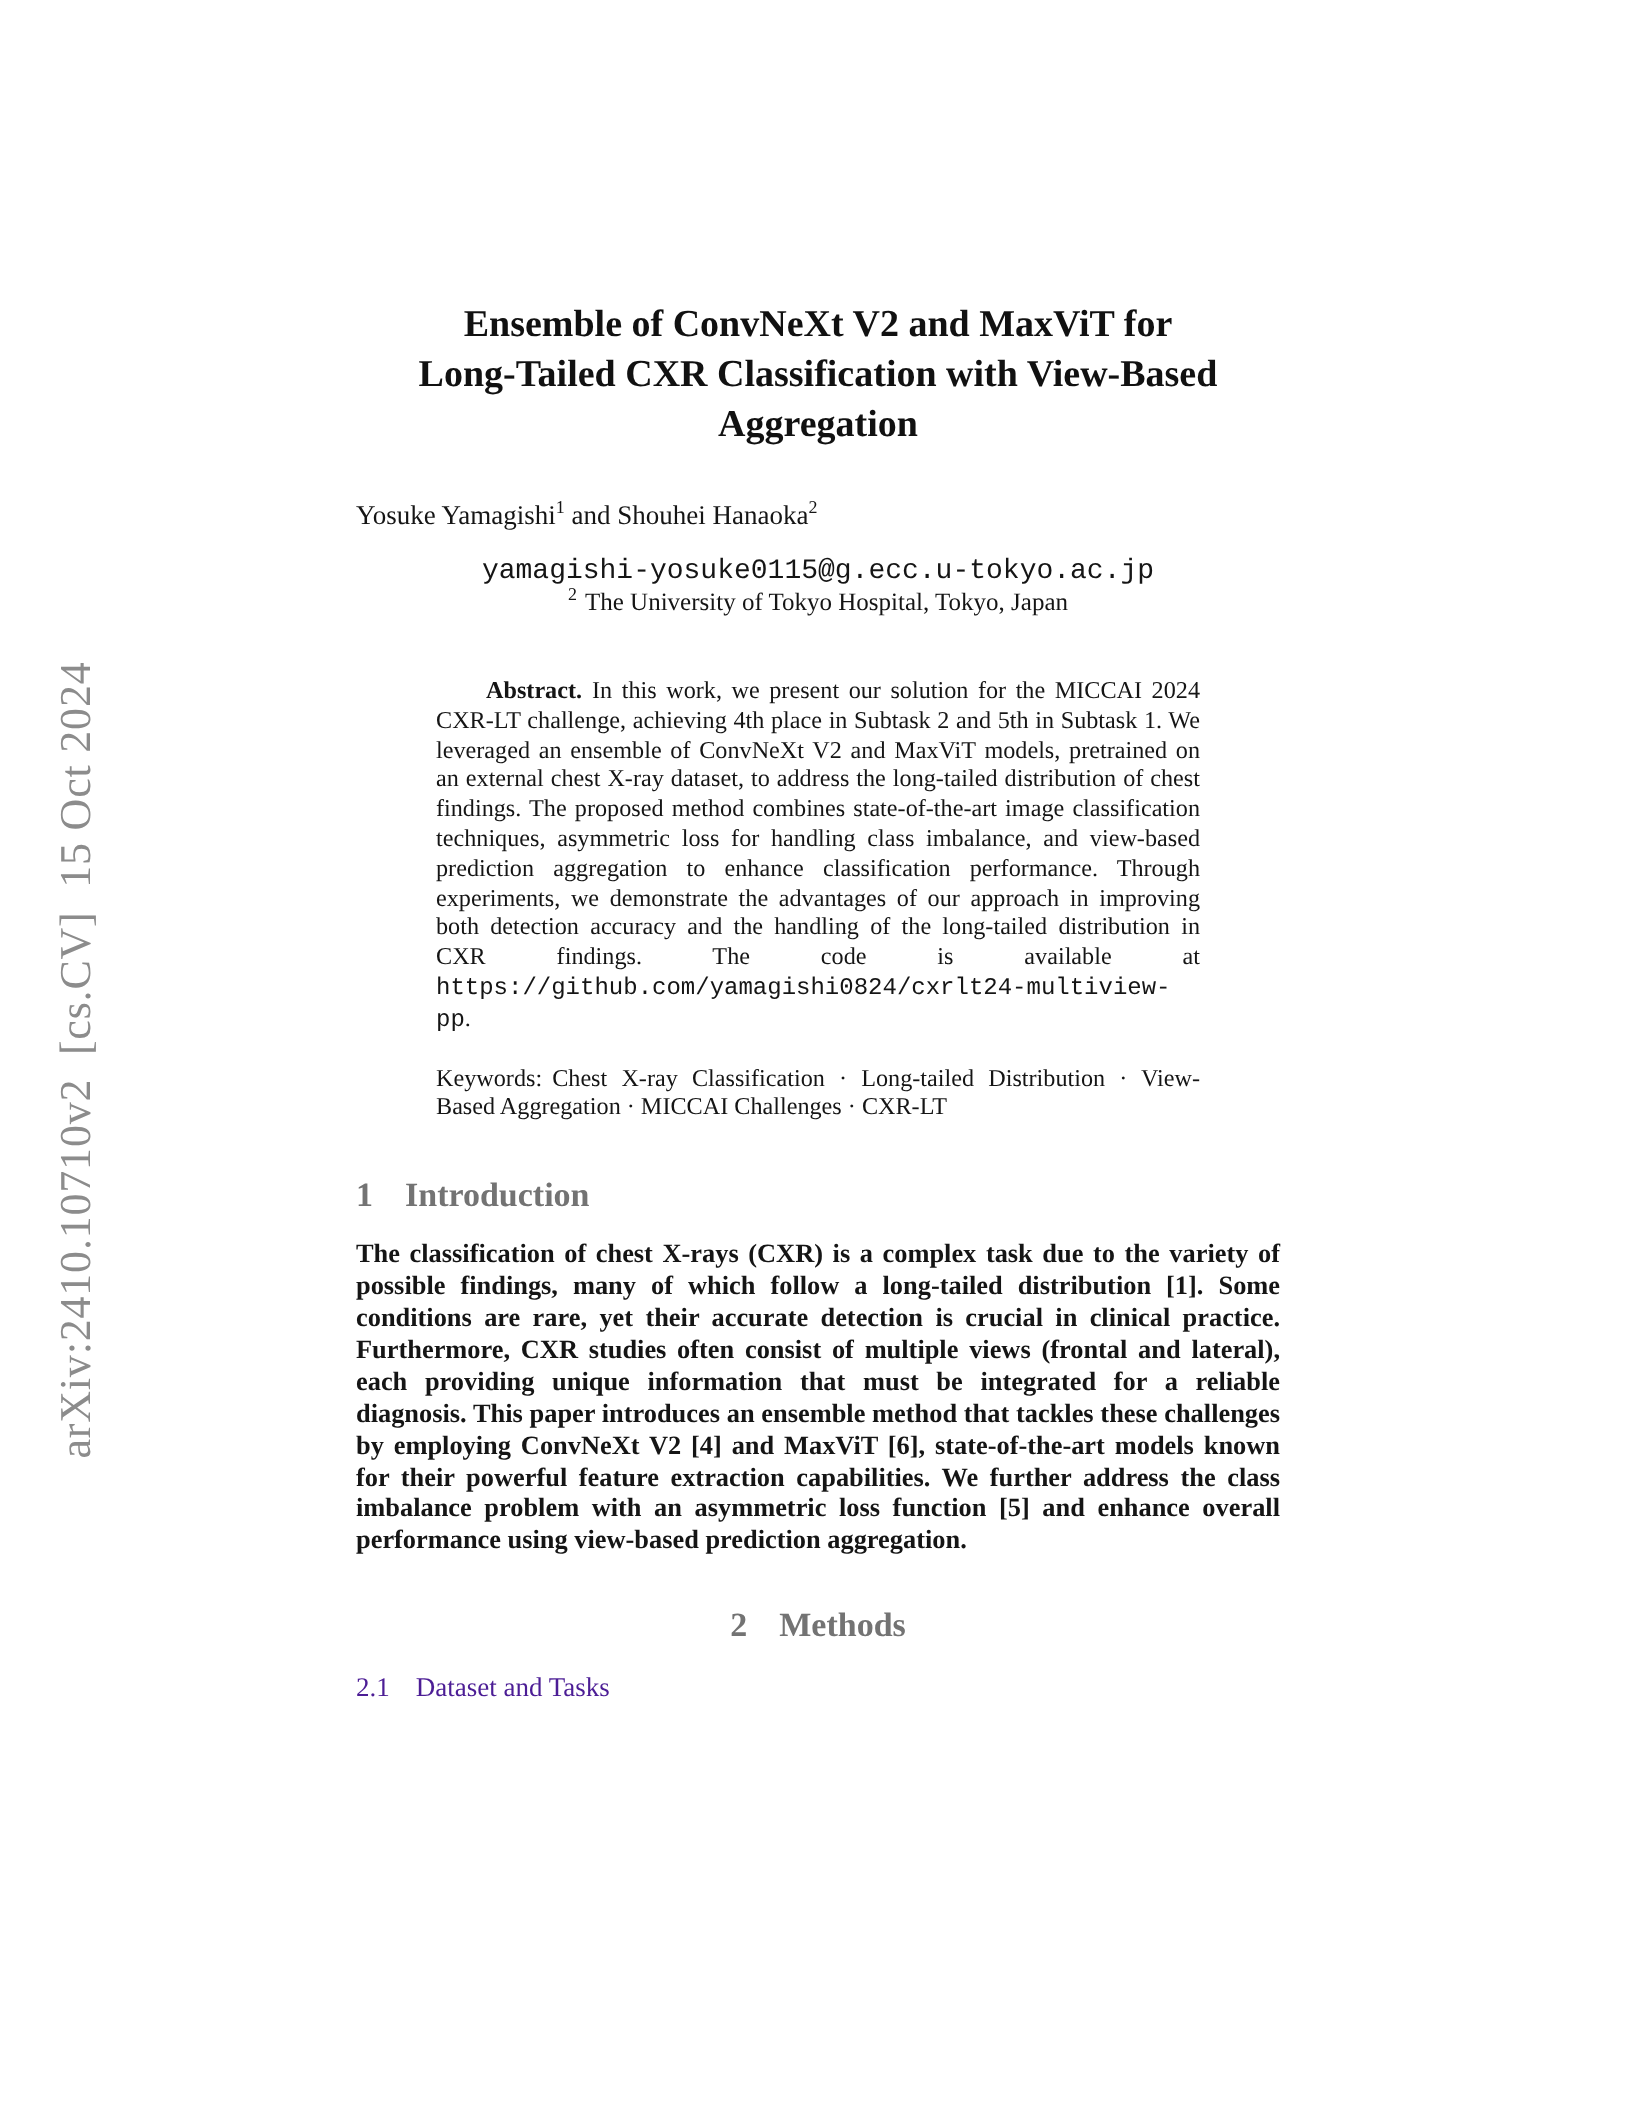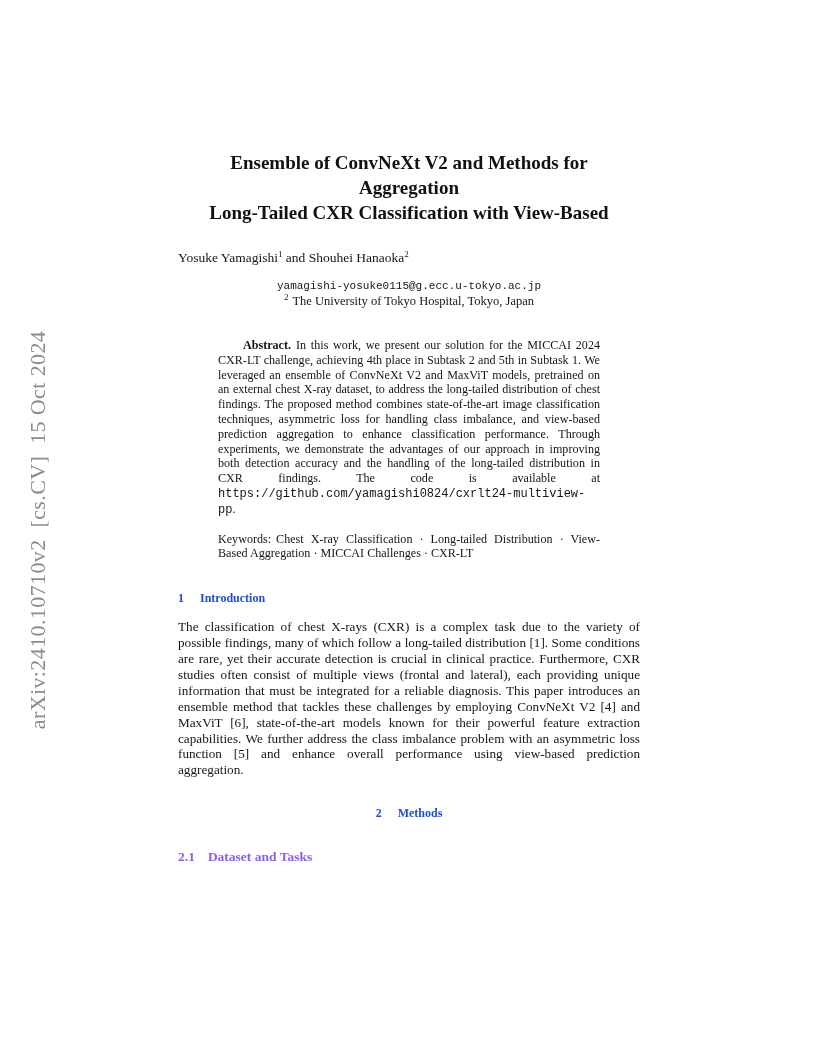--- a/index.html
+++ b/index.html
@@ -53,21 +53,21 @@
   }
   .affiliations {
     margin-top: 13px;
     text-align: center;
     font-size: 12.5px;
     line-height: 15px;
   }
   .affil-line sup { margin-right: 4px; }
   .mono {
     font-family: "Liberation Mono", monospace;
-    font-size: 11px;
+    font-size: 14px;
   }
   .abstract {
     margin: 29px auto 0 auto;
     width: 382px;
     font-size: 12.1px;
     line-height: 14.8px;
     text-align: justify;
   }
   .abstract .label {
     font-weight: bold;
@@ -81,56 +81,56 @@
     font-size: 12.1px;
     line-height: 14.8px;
     text-align: justify;
   }
   .keywords .label {
     font-weight: normal;
     margin-right: 5px;
   }
   h2.section {
     margin: 26px 0 10px 0;
-    font-size: 12px;
+    font-size: 17px;
     line-height: 22px;
     font-weight: bold;
-    color: #1d4ed8;
+    color: #737373;
   }
   h2.section .sec-num { margin-right: 16px; }
   h3.subsection {
-    margin: 24px 0 9px 0;
+    margin: 11px 0 9px 0;
     font-size: 13.5px;
     line-height: 17px;
-    font-weight: bold;
-    color: #8b5cf6;
+    font-weight: normal;
+    color: #4c1d95;
   }
   h3.subsection .sec-num { margin-right: 13px; }
   p.body-par {
     margin: 0;
     font-size: 13.2px;
     line-height: 15.9px;
     text-align: justify;
   }
-  p.intro-par { margin-bottom: 0; }
+  p.intro-par { margin-bottom: 0; font-weight: bold; }
   h2.methods-heading { margin-top: 24px; text-align: center; }
 </style>
 </head>
 <body>
 
 <div class="page">
 
   <div class="watermark">arXiv:2410.10710v2  [cs.CV]  15 Oct 2024</div>
 
   <div class="content">
 
     <h1 class="title">
-      <div>Ensemble of ConvNeXt V2 and Methods for</div>
+      <div>Ensemble of ConvNeXt V2 and MaxViT for</div>
+      <div>Long-Tailed CXR Classification with View-Based</div>
       <div>Aggregation</div>
-      <div>Long-Tailed CXR Classification with View-Based</div>
     </h1>
 
     <div class="authors"><span>Yosuke Yamagishi</span><sup>1</sup><span> and </span><span>Shouhei Hanaoka</span><sup>2</sup></div>
 
     <div class="affiliations">
       <div class="affil-email mono">yamagishi-yosuke0115@g.ecc.u-tokyo.ac.jp</div>
       <div class="affil-line"><sup>2</sup><span>The University of Tokyo Hospital, Tokyo, Japan</span></div>
     </div>
 
     <div class="abstract"><span class="label">Abstract.</span><span>In this work, we present our solution for the MICCAI 2024 CXR-LT challenge, achieving 4th place in Subtask 2 and 5th in Subtask 1. We leveraged an ensemble of ConvNeXt V2 and MaxViT models, pretrained on an external chest X-ray dataset, to address the long-tailed distribution of chest findings. The proposed method combines state-of-the-art image classification techniques, asymmetric loss for handling class imbalance, and view-based prediction aggregation to enhance classification performance. Through experiments, we demonstrate the advantages of our approach in improving both detection accuracy and the handling of the long-tailed distribution in CXR findings. The code is available at </span><span class="mono">https://github.com/yamagishi0824/cxrlt24-multiview-pp</span><span>.</span></div>

